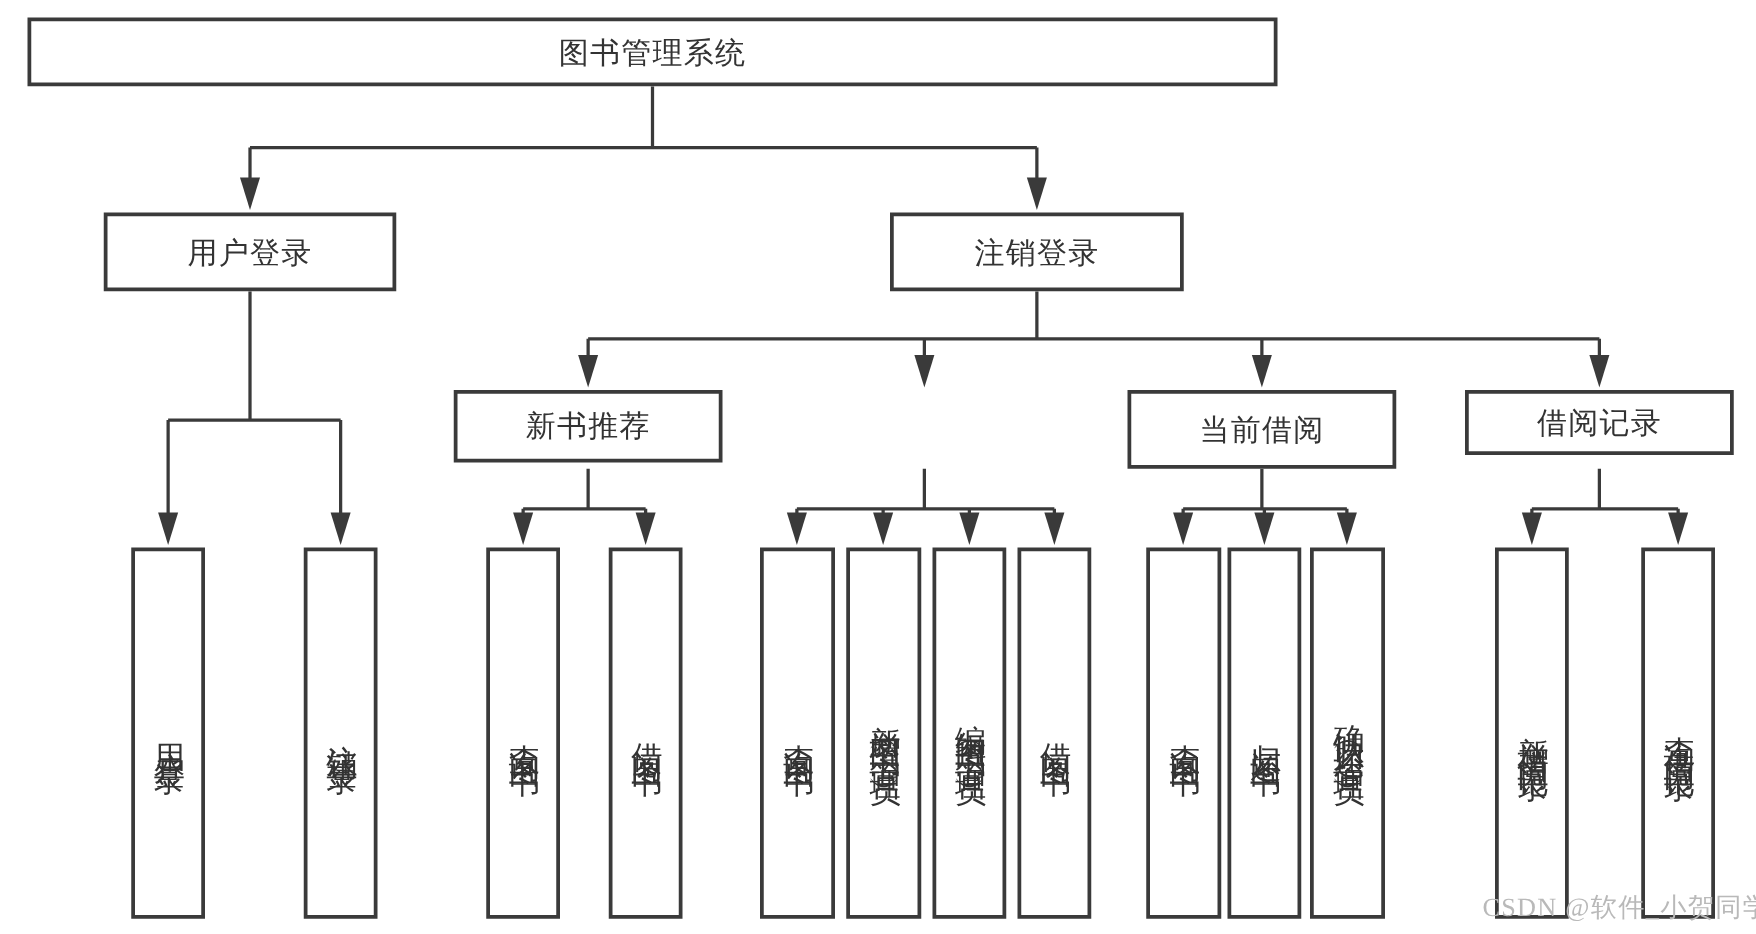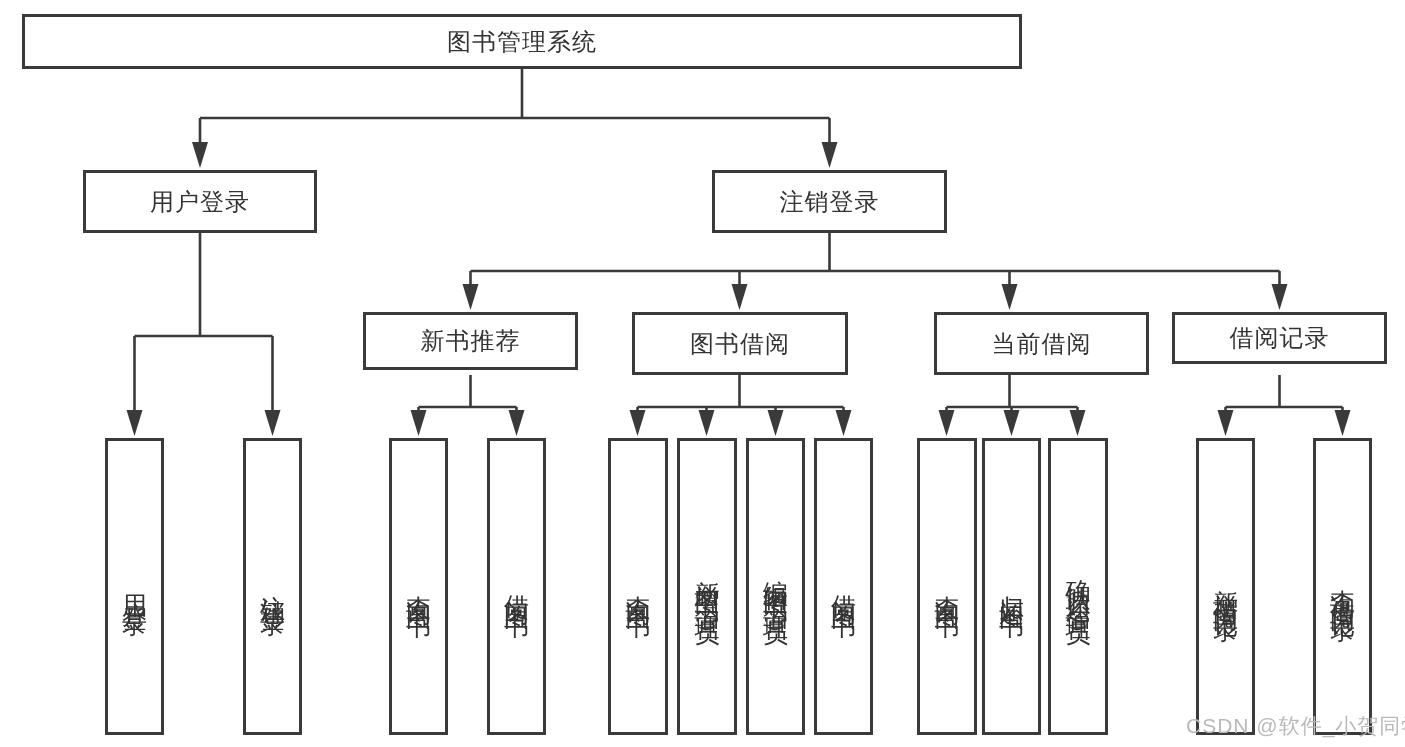--- a/index.html
+++ b/index.html
@@ -6,21 +6,21 @@
     --line:#3a3a3a;
     --text:#333333;
     --background:#ffffff;
     --watermark:#b9b9b9;
   }
   html,body{margin:0;padding:0;background:var(--background);}
   #stage{
     position:relative;
     width:1405px;height:747px;
     background:var(--background);
-    font-family:Liberation Sans, sans-serif;
+    font-family:Liberation Serif, serif;
     color:var(--text);
     overflow:hidden;
   }
   #connector-svg{position:absolute;left:0;top:0;width:1405px;height:747px;}
   #connector-svg path{stroke:var(--line);stroke-width:2.6;fill:none;}
   #connector-svg polygon{fill:var(--line);stroke:none;}
   .node{
     position:absolute;
     box-sizing:border-box;
     border:3px solid var(--line);
@@ -94,24 +94,21 @@
   <div class="node hnode" style="left:83px;top:170px;width:234px;height:63px;">
     <span>用户登录</span>
   </div>
   <div class="node hnode" style="left:712px;top:170px;width:235px;height:63px;">
     <span>注销登录</span>
   </div>
 
   <div class="node hnode" style="left:363px;top:312px;width:215px;height:58px;">
     <span>新书推荐</span>
   </div>
-  <div class="node hnode" style="left:632px;top:312px;width:216px;height:63px;">
-    <span>图书借阅</span>
-  </div>
-  <div class="node hnode" style="left:902px;top:312px;width:215px;height:63px;margin-left:32px;">
+  <div class="node hnode" style="left:902px;top:312px;width:215px;height:63px;">
     <span>当前借阅</span>
   </div>
   <div class="node hnode" style="left:1172px;top:312px;width:215px;height:52px;">
     <span>借阅记录</span>
   </div>
 
   <div class="node vnode" style="left:105px;top:438px;width:59px;height:297px;">
     <span>用户登录</span>
   </div>
   <div class="node vnode" style="left:243px;top:438px;width:59px;height:297px;">

